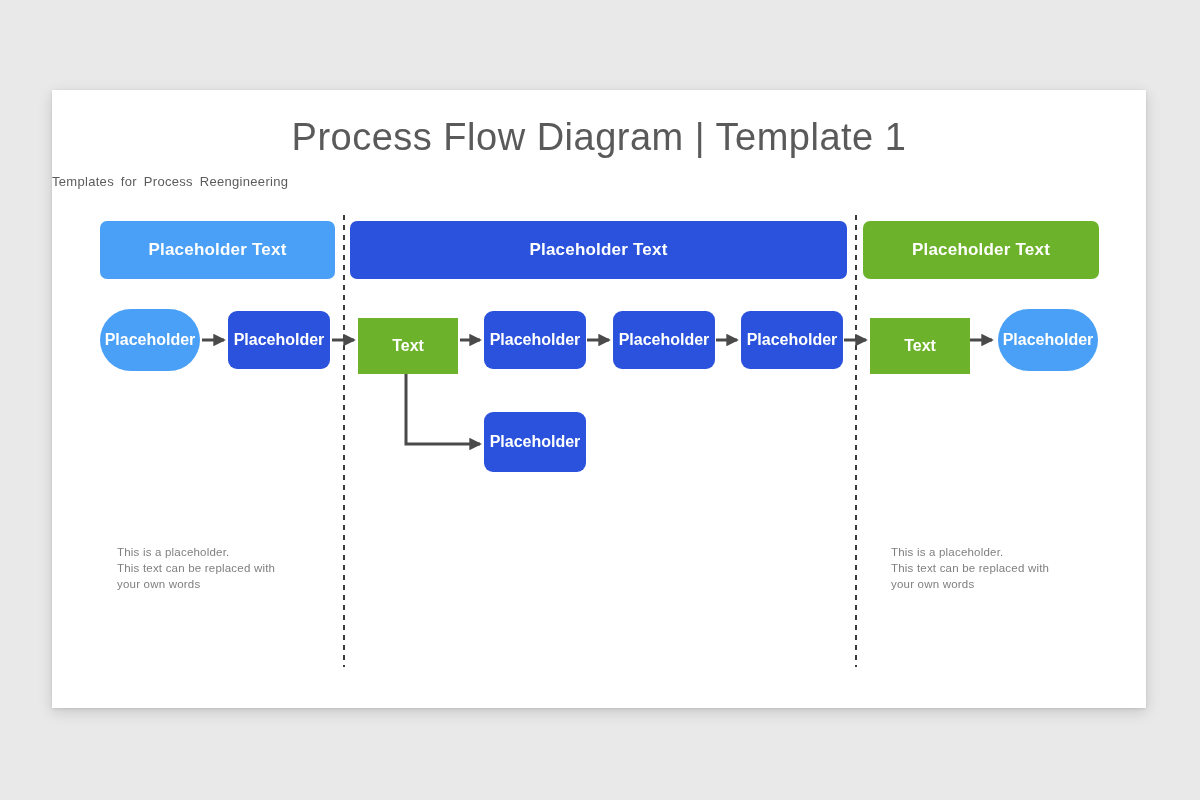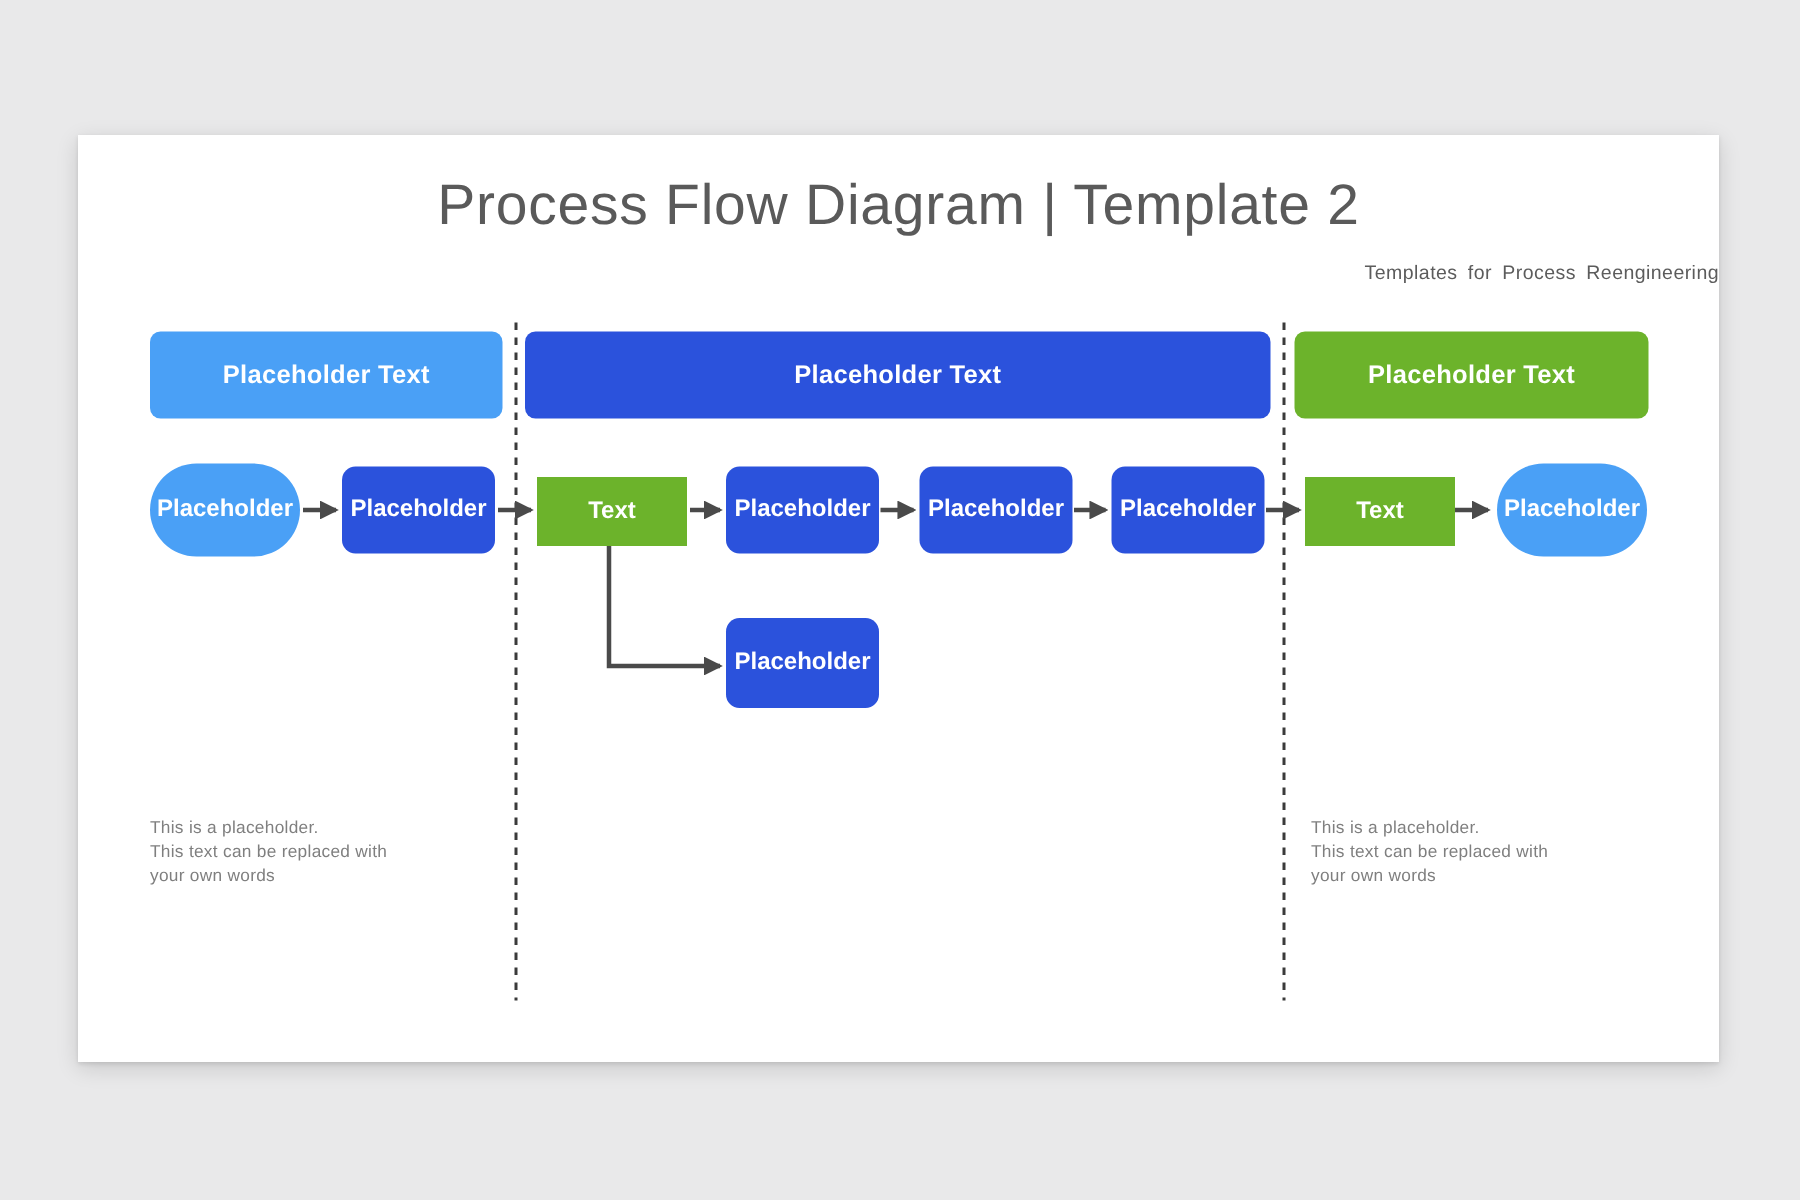--- a/index.html
+++ b/index.html
@@ -16,59 +16,60 @@
     box-shadow:0 4px 14px rgba(0,0,0,0.14), 0 1px 3px rgba(0,0,0,0.10);
   }
   .title{
     position:absolute;left:0;top:26px;width:100%;
     text-align:center;
     font-size:38px;font-weight:400;color:#5a5a5a;
     letter-spacing:0.5px;
   }
   .subtitle{
     position:absolute;left:0;top:84px;width:100%;
-    text-align:right;
+    text-align:left;
     font-size:13px;color:#5c5c5c;
     word-spacing:3px;letter-spacing:0.3px;
   }
   .hdr{
     position:absolute;height:58px;
     border-radius:7px;
     display:flex;align-items:center;justify-content:center;
     color:#fff;font-weight:bold;font-size:17px;
     letter-spacing:0.2px;
   }
   .hdr-left{left:48px;top:131px;width:235px;background:#4aa0f6;}
   .hdr-center{left:298px;top:131px;width:497px;background:#2b52dc;}
   .hdr-right{left:811px;top:131px;width:236px;background:#6cb32b;}
   .node{
     position:absolute;
     display:flex;align-items:center;justify-content:center;
     color:#fff;font-weight:bold;font-size:16px;
   }
   .pill{width:100px;height:62px;background:#4aa0f6;border-radius:31px;}
   .rect{width:102px;height:58px;background:#2b52dc;border-radius:9px;}
-  .greenrect{width:100px;height:46px;background:#6cb32b;border-radius:0;}
+  .greenrect{width:100px;height:56px;background:#6cb32b;border-radius:0;}
   .note{
     position:absolute;top:454px;
     font-size:11.5px;line-height:16px;color:#7f7f7f;
     white-space:pre-line;
     letter-spacing:0.2px;
+    margin-left:17px;
   }
   .note-left{left:48px;}
   .note-center{left:316px;}
   .note-right{left:822px;}
   svg.overlay{position:absolute;left:0;top:0;width:1094px;height:618px;pointer-events:none;}
 </style>
 </head>
 <body>
 
 <div class="slide">
 
-  <div class="title">Process Flow Diagram | Template 2</div>
+  <div class="title">Process Flow Diagram | Template 1</div>
   <div class="subtitle">Templates for Process Reengineering</div>
 
   <svg class="overlay" viewBox="0 0 1094 618">
     <defs>
       <marker id="arrow" viewBox="0 0 10 10" refX="8.5" refY="5" markerWidth="4.2" markerHeight="4.2" orient="auto">
         <path d="M0,0 L10,5 L0,10 z" fill="#4a4a4a"></path>
       </marker>
     </defs>
 
     <line x1="292" y1="125" x2="292" y2="577" stroke="#3a3a3a" stroke-width="2" stroke-dasharray="5 5"></line>

